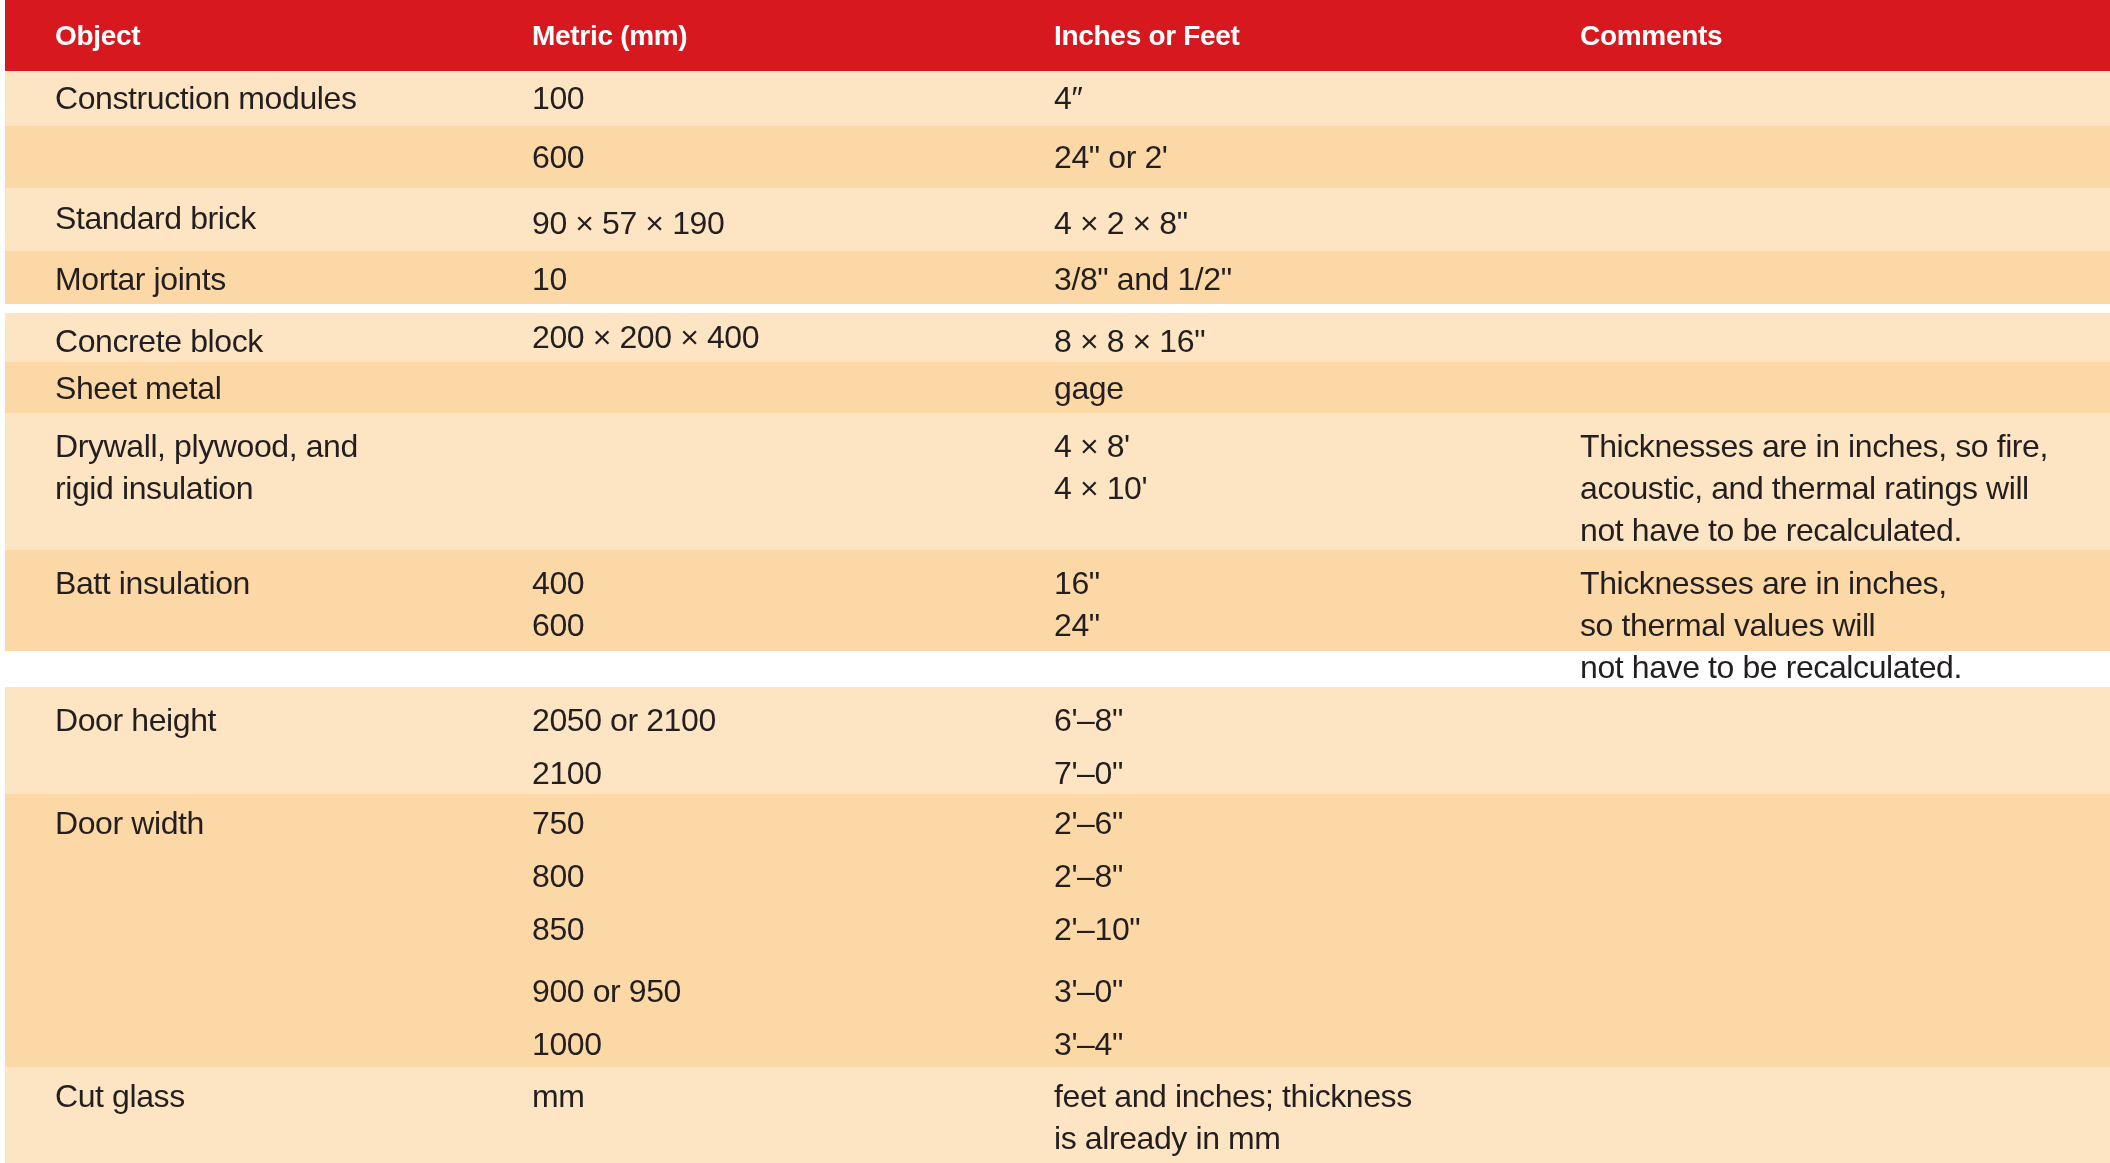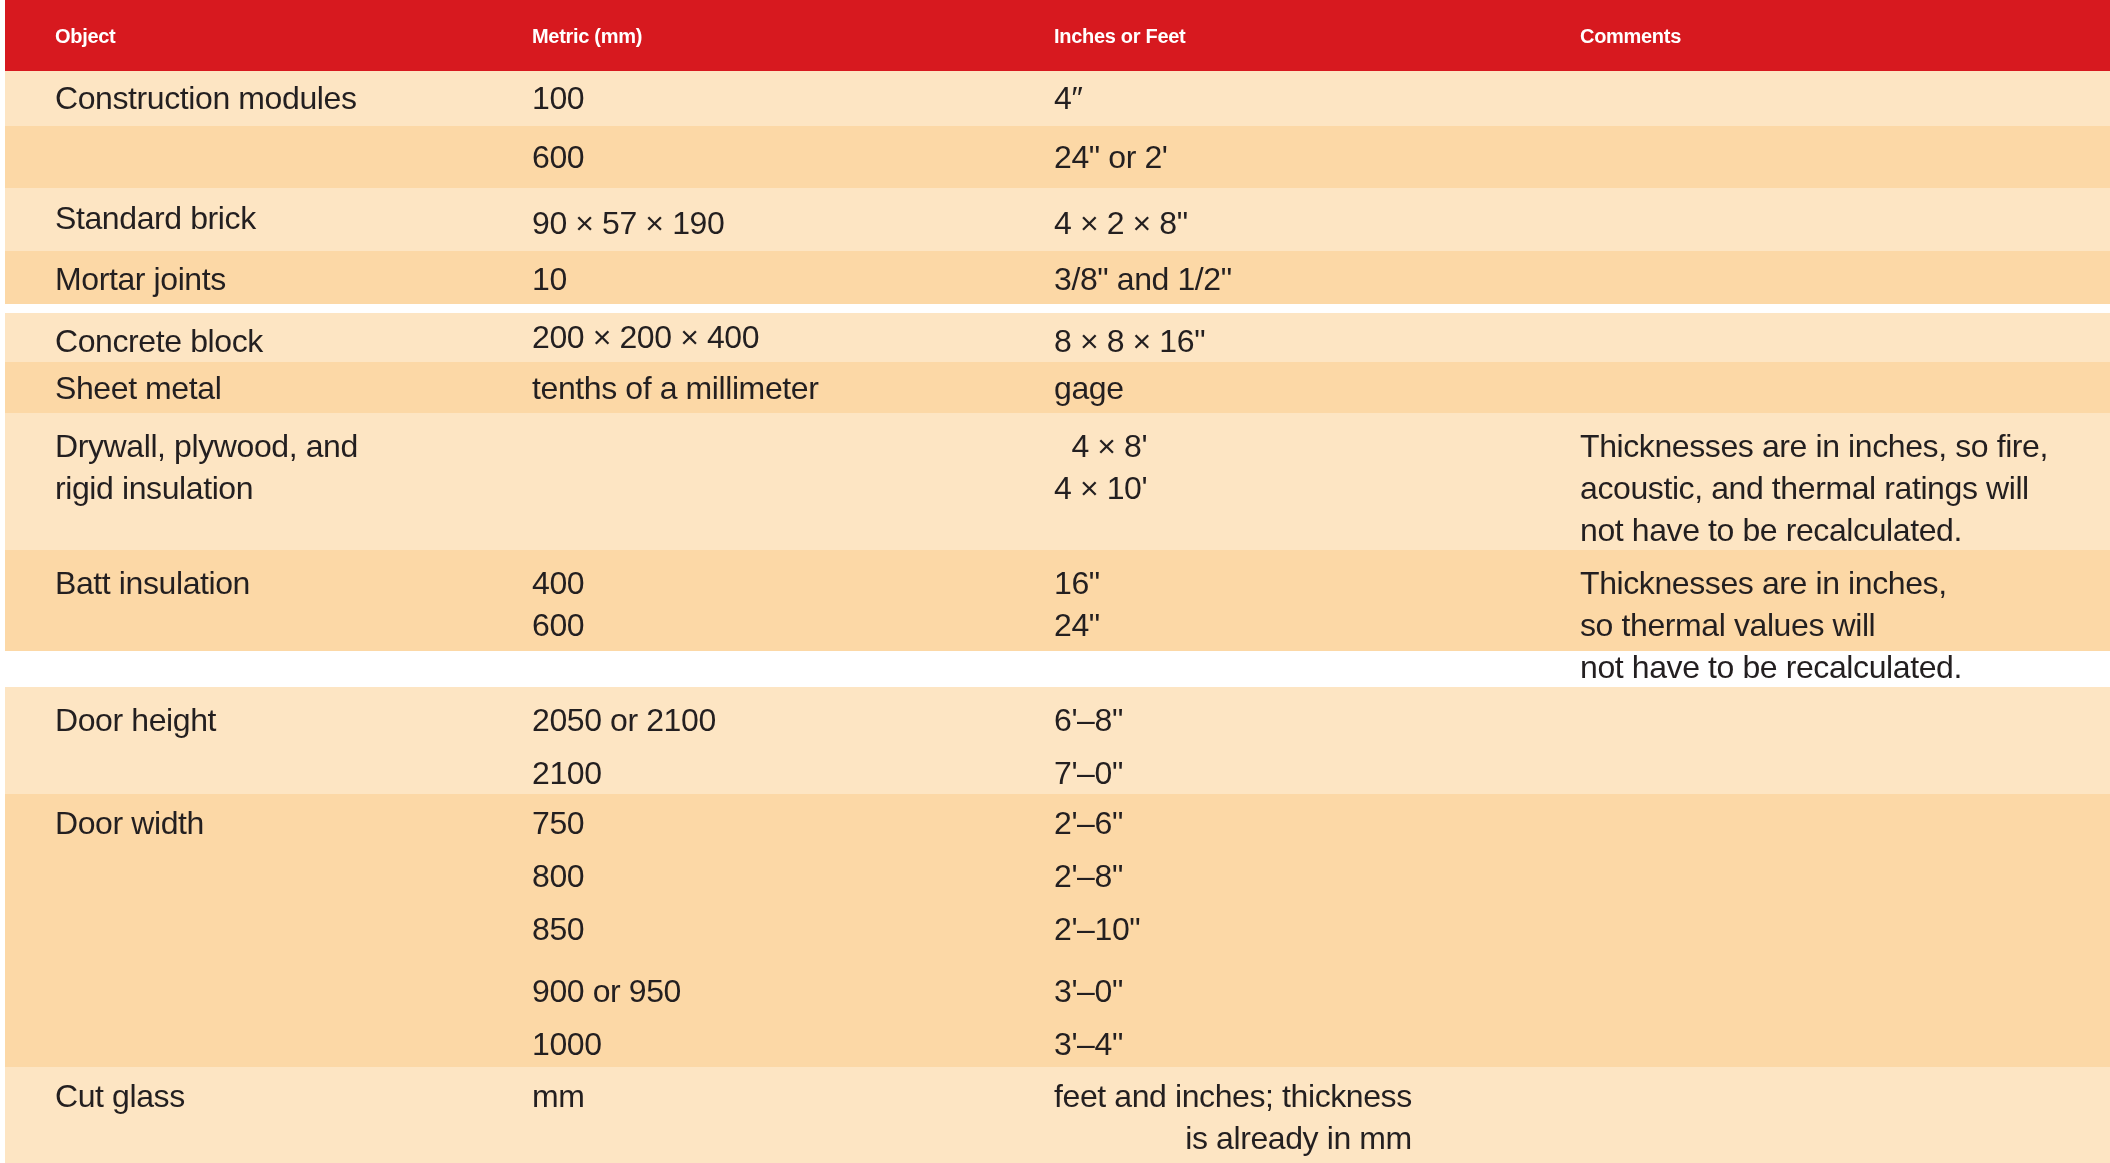--- a/index.html
+++ b/index.html
@@ -1,25 +1,25 @@
 <!DOCTYPE html>
 <html><head>
   <meta charset="utf-8">
   <style>
     html, body { margin: 0; padding: 0; background: #ffffff; }
     body { width: 2110px; height: 1163px; overflow: hidden; position: relative;
       font-family: "Liberation Sans", "DejaVu Sans", sans-serif; color: #231f20; }
     .table { position: absolute; left: 5px; top: 0; width: 2105px; }
     .header { position: absolute; left: 0; top: 0; width: 2105px; height: 71px; background: #d7191f; }
-    .hcell { position: absolute; top: 16px; color: #ffffff; font-weight: bold; font-size: 20px; line-height: 40px; letter-spacing: -0.3px; }
+    .hcell { position: absolute; top: 16px; color: #ffffff; font-weight: bold; font-size: 28px; line-height: 40px; letter-spacing: -0.3px; }
     .row { position: absolute; left: 0; width: 2105px; }
     .light { background: #fde5c3; padding-left: 16px; }
     .dark { background: #fcd8a6; }
     .cell { position: absolute; font-size: 32px; line-height: 42px; letter-spacing: -0.4px; white-space: pre; }
-    .c0 { left: 50px; } .c1 { left: 527px; } .c2 { left: 1049px; text-align: right; } .c3 { left: 1575px; }
+    .c0 { left: 50px; } .c1 { left: 527px; } .c2 { left: 1049px; } .c3 { left: 1575px; }
   </style>
 </head>
 <body>
 
 <div class="table">
   <div class="header">
     <span class="hcell c0">Object</span>
     <span class="hcell c1">Metric (mm)</span>
     <span class="hcell c2">Inches or Feet</span>
     <span class="hcell c3">Comments</span>
@@ -44,21 +44,20 @@
     <span class="cell c1" style="top:7px">10</span>
     <span class="cell c2" style="top:7px">3/8" and 1/2"</span>
   </div>
   <div class="row light" style="top:313px;height:75px;">
     <span class="cell c0" style="top:7px">Concrete block</span>
     <span class="cell c1" style="top:3px">200 × 200 × 400</span>
     <span class="cell c2" style="top:7px">8 × 8 × 16"</span>
   </div>
   <div class="row dark" style="top:362px;height:51px;">
     <span class="cell c0" style="top:5px">Sheet metal</span>
-    <span class="cell c1" style="top:5px">tenths of a millimeter</span>
     <span class="cell c2" style="top:5px">gage</span>
   </div>
   <div class="row light" style="top:413px;height:137px;">
     <span class="cell c0" style="top:12px">Drywall, plywood, and
 rigid insulation</span>
     <span class="cell c2" style="top:12px">4 × 8'
 4 × 10'</span>
     <span class="cell c3" style="top:12px">Thicknesses are in inches, so fire,
 acoustic, and thermal ratings will
 not have to be recalculated.</span>

